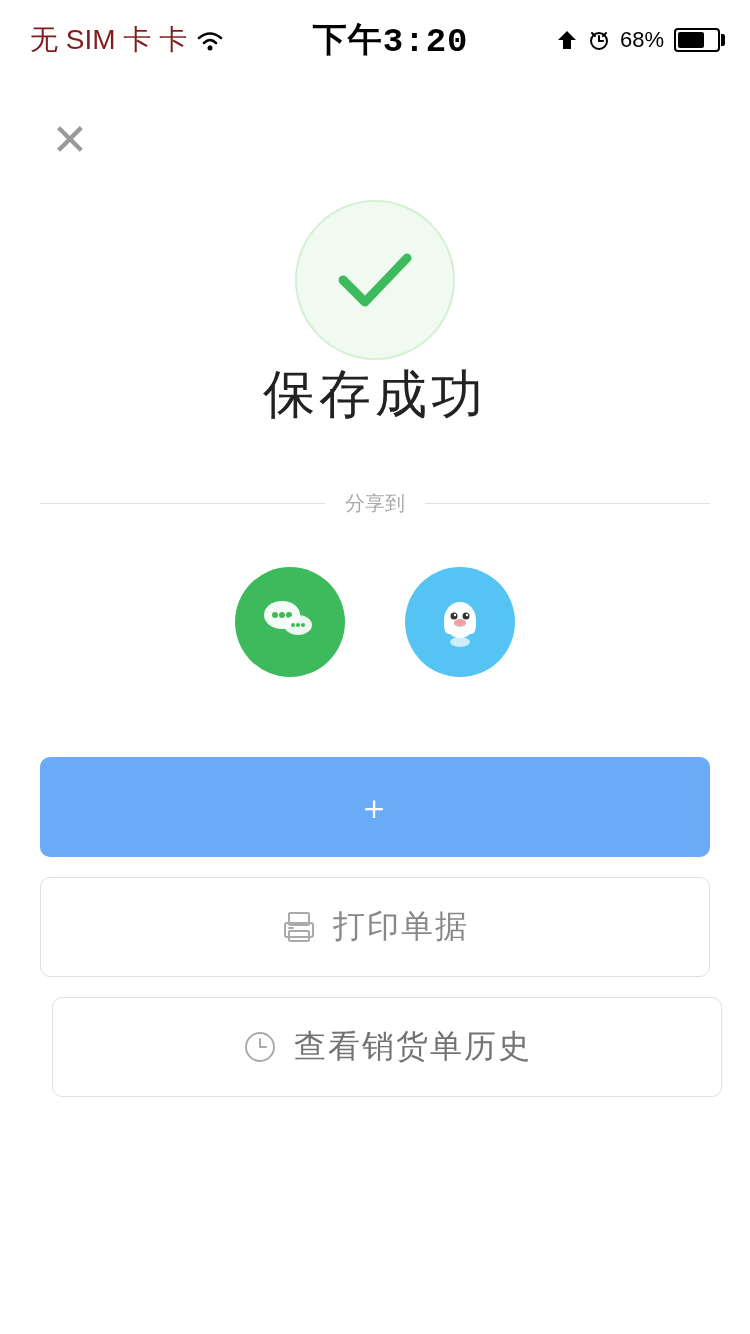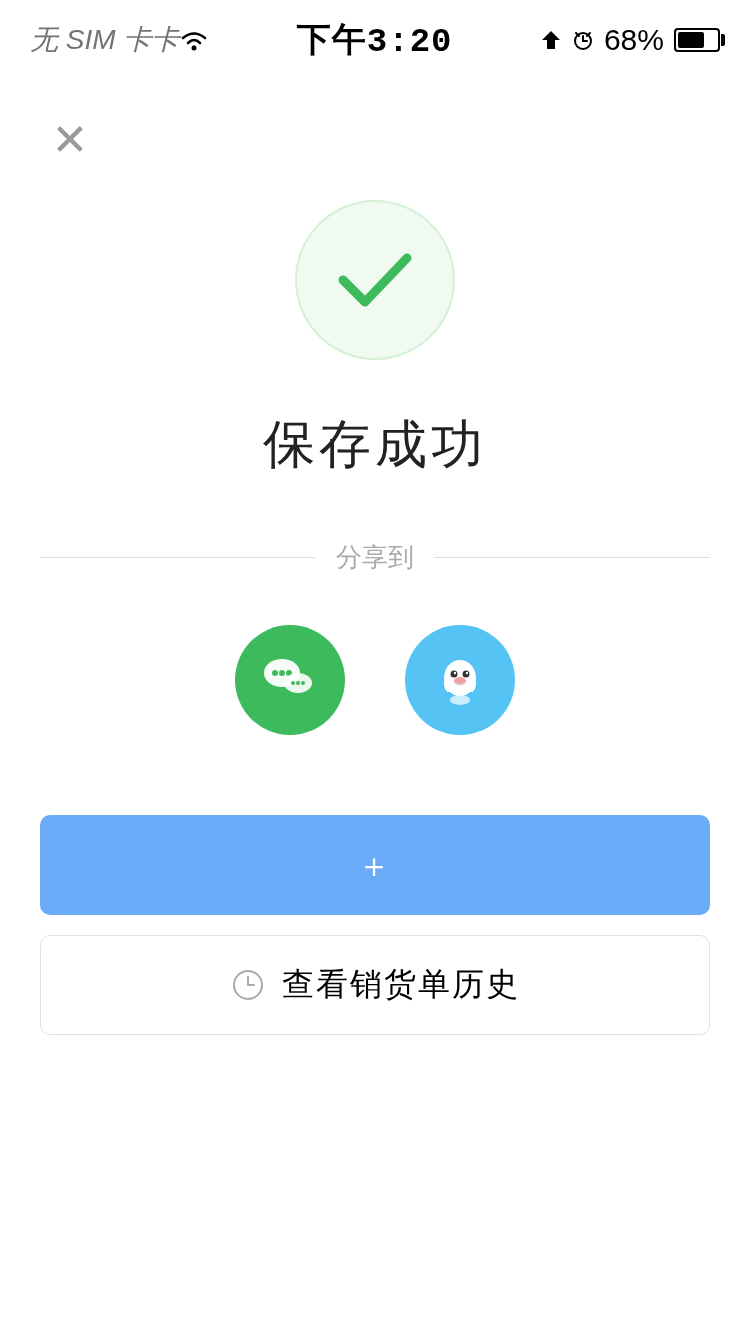--- a/index.html
+++ b/index.html
@@ -22,39 +22,39 @@
       display: flex;
       align-items: center;
       justify-content: space-between;
       padding: 0 30px;
       flex-shrink: 0;
     }
 
     .status-left {
       display: flex;
       align-items: center;
+      gap: 8px;
       font-size: 28px;
-      color: #737373;
+      color: #7f1d1d;
       font-weight: 500;
-      font-style: italic;
     }
 
     .status-center {
       font-size: 34px;
       font-weight: 600;
       color: #000;
       letter-spacing: 1px;
       font-family: Liberation Mono, monospace;
     }
 
     .status-right {
       display: flex;
       align-items: center;
       gap: 10px;
-      font-size: 30px;
+      font-size: 22px;
       color: #000;
     }
 
     .battery-icon {
       width: 46px;
       height: 24px;
       border: 2px solid #000;
       border-radius: 4px;
       position: relative;
       display: flex;
@@ -119,21 +119,20 @@
       border-radius: 50%;
       background: #f0faf0;
       border: 2px solid #d4f0d4;
       display: flex;
       align-items: center;
       justify-content: center;
     }
 
     
     .success-title {
-      margin-top: 50px;
       font-size: 52px;
       font-weight: 500;
       color: #222;
       letter-spacing: 4px;
     }
 
     
     .share-divider-container {
       width: 100%;
       display: flex;
@@ -142,21 +141,21 @@
       gap: 20px;
     }
 
     .divider-line {
       flex: 1;
       height: 1px;
       background: #e0e0e0;
     }
 
     .divider-text {
-      font-size: 26px;
+      font-size: 20px;
       color: #aaa;
       white-space: nowrap;
     }
 
     
     .share-icons {
       display: flex;
       gap: 60px;
       margin-top: 50px;
       align-items: center;
@@ -213,22 +212,23 @@
     }
 
     .print-btn {
       background: #fff;
       color: #888;
       border: 1px solid #e0e0e0;
     }
 
     .history-btn {
       background: #fff;
-      color: #000000;
+      color: #737373;
       border: 1px solid #e0e0e0;
+      margin-left: 12px;
     }
 
     .btn-icon {
       font-size: 34px;
       line-height: 1;
     }
 
     
     .wifi-svg {
       display: inline-block;
@@ -318,20 +318,29 @@
       </svg>
     </button>
   </div>
 
   <div class="action-buttons">
 
     <button class="action-btn continue-btn">
       <span class="btn-icon">＋</span>
     </button>
 
+    <button class="action-btn print-btn">
+      <svg width="36" height="36" viewBox="0 0 36 36">
+        <rect x="8" y="4" width="20" height="12" rx="1" fill="none" stroke="#aaa" stroke-width="2"></rect>
+        <rect x="4" y="14" width="28" height="14" rx="2" fill="none" stroke="#aaa" stroke-width="2"></rect>
+        <rect x="8" y="22" width="20" height="10" rx="1" fill="none" stroke="#aaa" stroke-width="2"></rect>
+        <line x1="8" y1="19" x2="12" y2="19" stroke="#aaa" stroke-width="2" stroke-linecap="round"></line>
+      </svg>
+      <span>打印单据</span>
+    </button>
 
     <button class="action-btn history-btn">
       <svg width="36" height="36" viewBox="0 0 36 36">
         <circle cx="18" cy="18" r="14" fill="none" stroke="#aaa" stroke-width="2"></circle>
         <line x1="18" y1="18" x2="18" y2="10" stroke="#aaa" stroke-width="2" stroke-linecap="round"></line>
         <line x1="18" y1="18" x2="24" y2="18" stroke="#aaa" stroke-width="2" stroke-linecap="round"></line>
       </svg>
       <span>查看销货单历史</span>
     </button>
 

